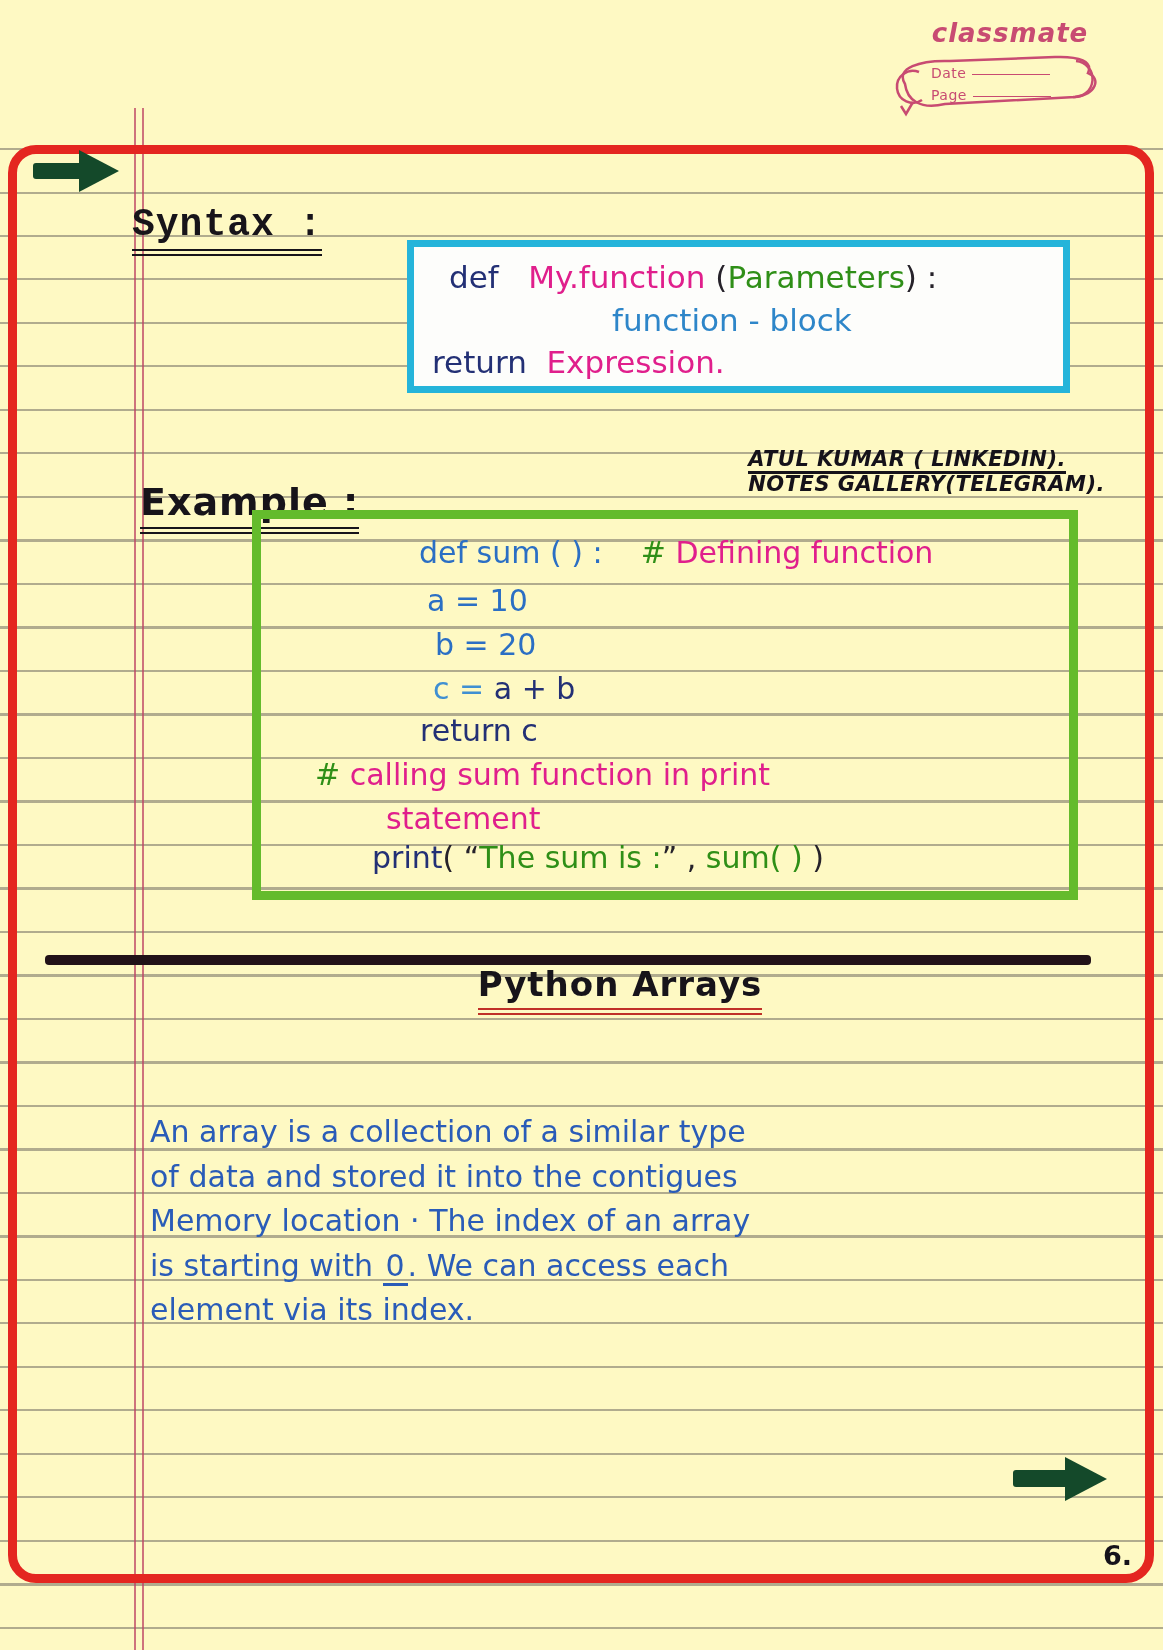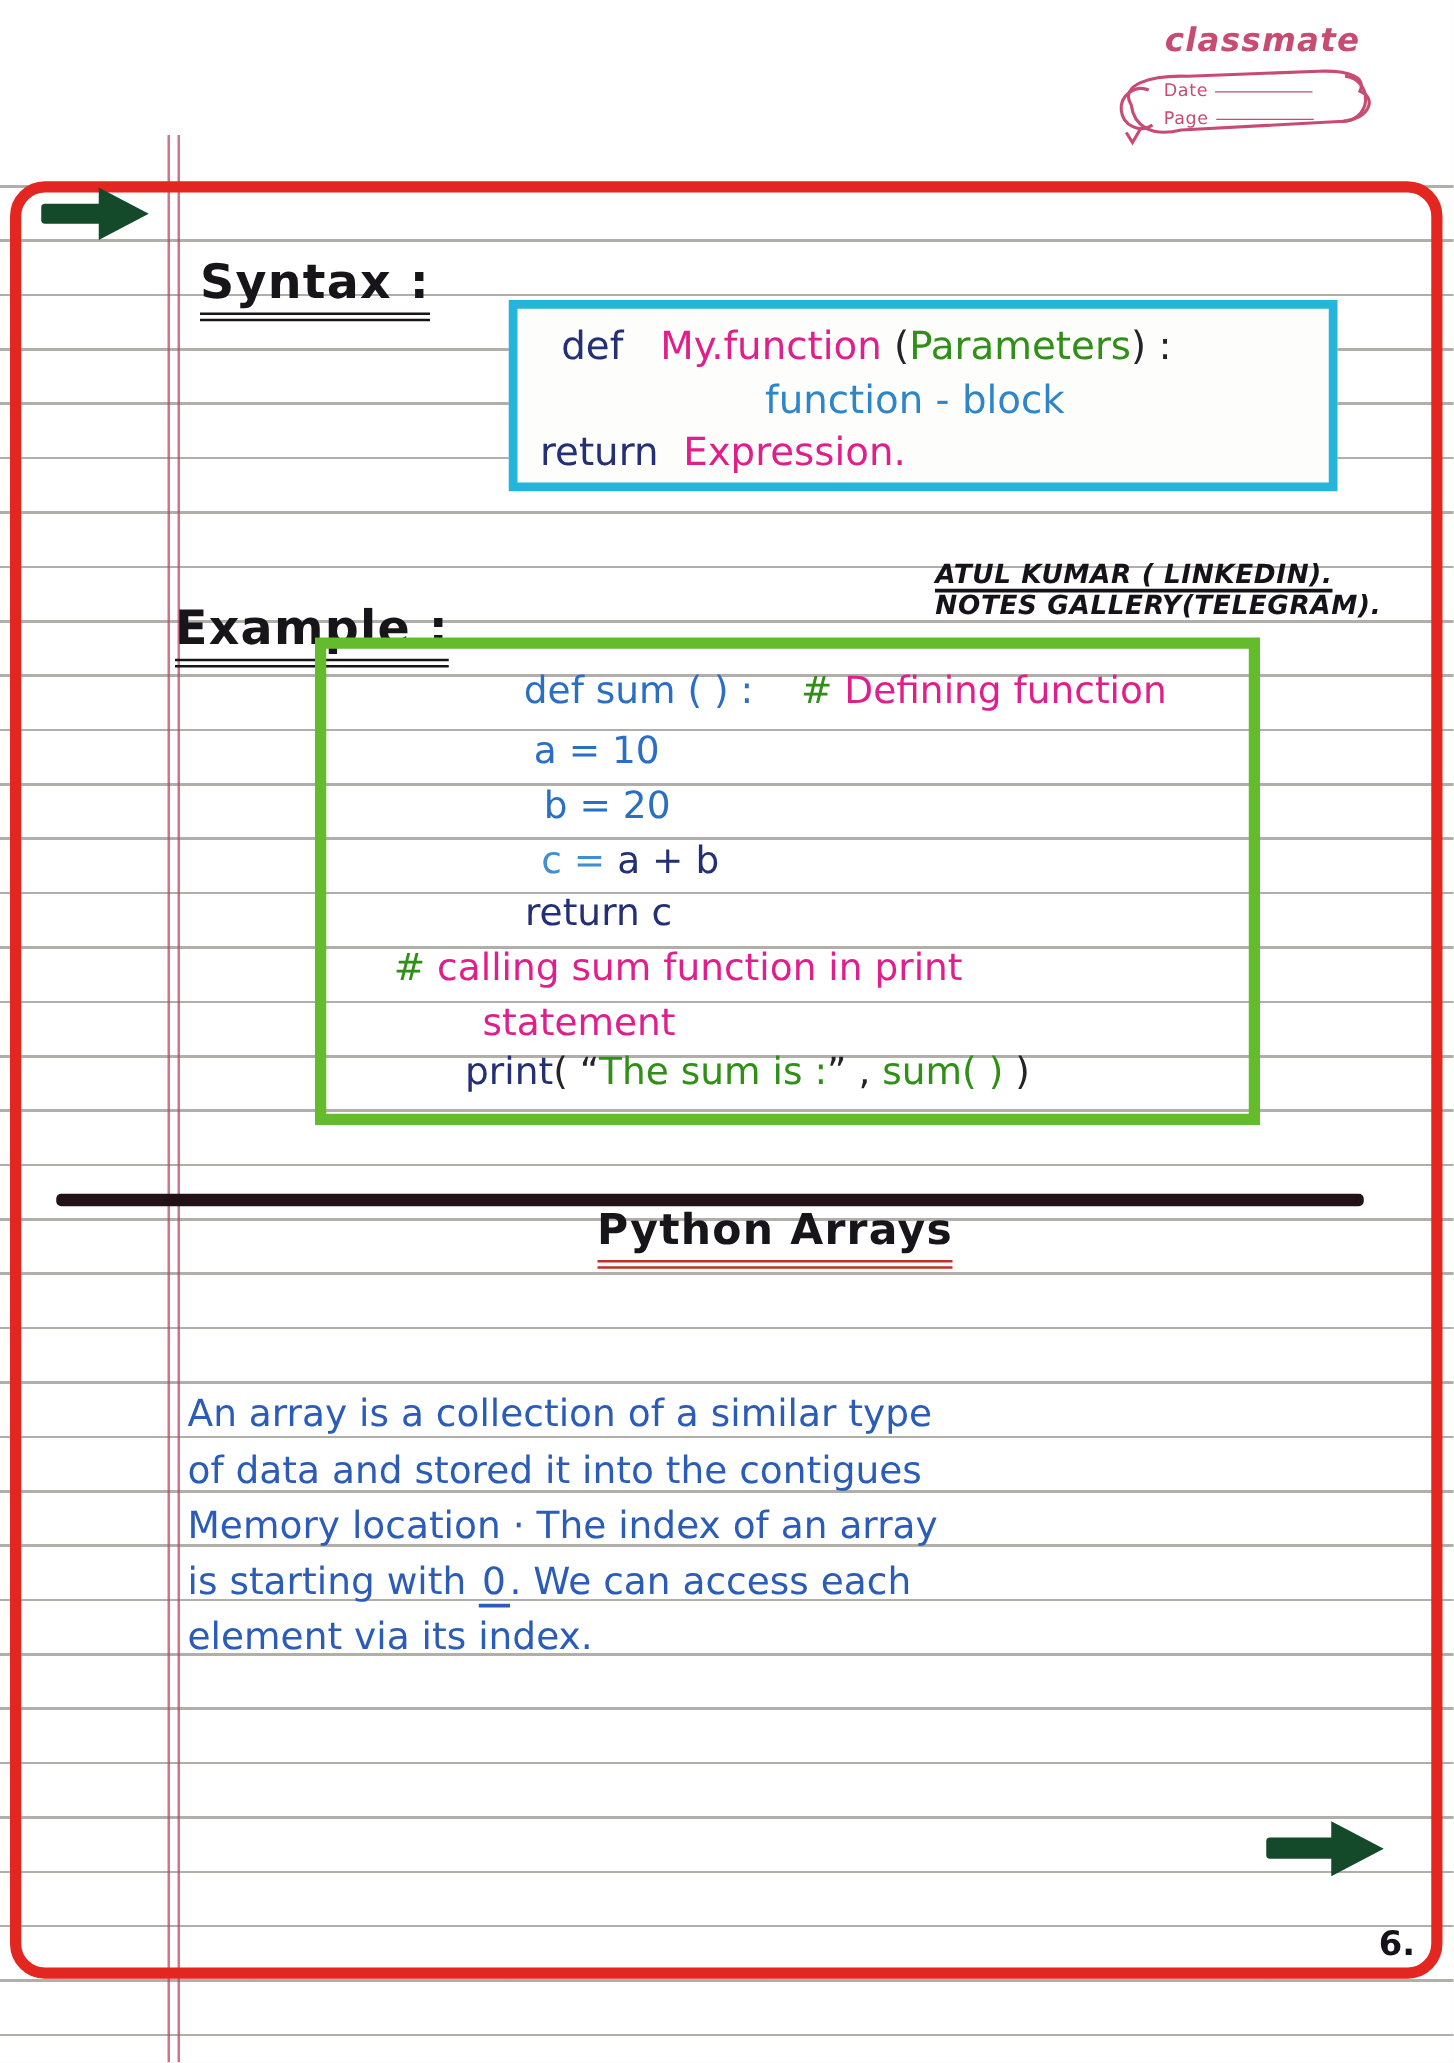--- a/index.html
+++ b/index.html
@@ -1,19 +1,19 @@
 <!DOCTYPE html>
 <html><head>
 <meta charset="utf-8">
 <style>
   * { margin:0; padding:0; box-sizing:border-box; }
   body { background:#efede9; font-family:"DejaVu Sans", sans-serif; }
   .page {
     position:relative; width:1163px; height:1650px;
-    background:#ffffff; overflow:hidden;
+    background:#fef9c3; overflow:hidden;
   }
   
   .ruled {
     position:absolute; left:0; top:148px; width:1163px; height:1502px;
     background:repeating-linear-gradient(to bottom,
       rgba(106,101,93,.52) 0px, rgba(106,101,93,.52) 2px,
       transparent 2px, transparent 43.5px);
   }
   
   .margin-line {
@@ -42,40 +42,40 @@
   .arrow-top .shaft { top:13px; width:52px; height:16px; }
   .arrow-top .head { left:46px; top:0; }
   .arrow-bottom { left:1013px; top:1456px; }
   .arrow-bottom .shaft { top:14px; width:60px; height:17px; }
   .arrow-bottom .head { left:52px; top:1px; border-top-width:22px; border-bottom-width:22px; border-left-width:42px; }
   
   .h-hand {
     position:absolute; color:#17141a; font-size:38px; font-weight:bold; letter-spacing:1px;
   }
   .h-hand .u2 { border-bottom:7px double #17141a; padding-bottom:3px; }
-  .h-syntax { left:160px; top:203px; }
+  .h-syntax { left:132px; top:203px;font-family:Liberation Mono, monospace; }
   .h-example { left:140px; top:480px; }
   
   .syntax-box {
     position:absolute; left:407px; top:240px; width:663px; height:153px;
     border:7px solid #25b4da; background:#fdfdfb;
   }
   .sline { position:absolute; font-size:31px; font-weight:500; white-space:nowrap; }
   .s1 { left:35px; top:12px; }
   .s2 { left:198px; top:55px; color:#2e86c9; }
   .s3 { left:18px; top:97px; }
   
   .credit {
     position:absolute; right:58px; top:447px; text-align:left;
     color:#15121a; font-size:21px; font-weight:bold; font-style:italic; letter-spacing:.5px; line-height:25px;
   }
   .credit .cl1 { border-bottom:3px solid #15121a; }
   
   .example-box {
-    position:absolute; left:252px; top:510px; width:756px; height:390px;
+    position:absolute; left:252px; top:510px; width:826px; height:390px;
     border:9px solid #64bb2c; background:transparent;
   }
   .gline { position:absolute; font-size:30px; font-weight:500; white-space:nowrap; }
   .g1 { left:158px; top:16px; }
   .g2 { left:166px; top:64px; }
   .g3 { left:174px; top:108px; }
   .g4 { left:172px; top:152px; }
   .g5 { left:159px; top:194px; }
   .g6 { left:54px;  top:238px; }
   .g7 { left:125px; top:282px; }

